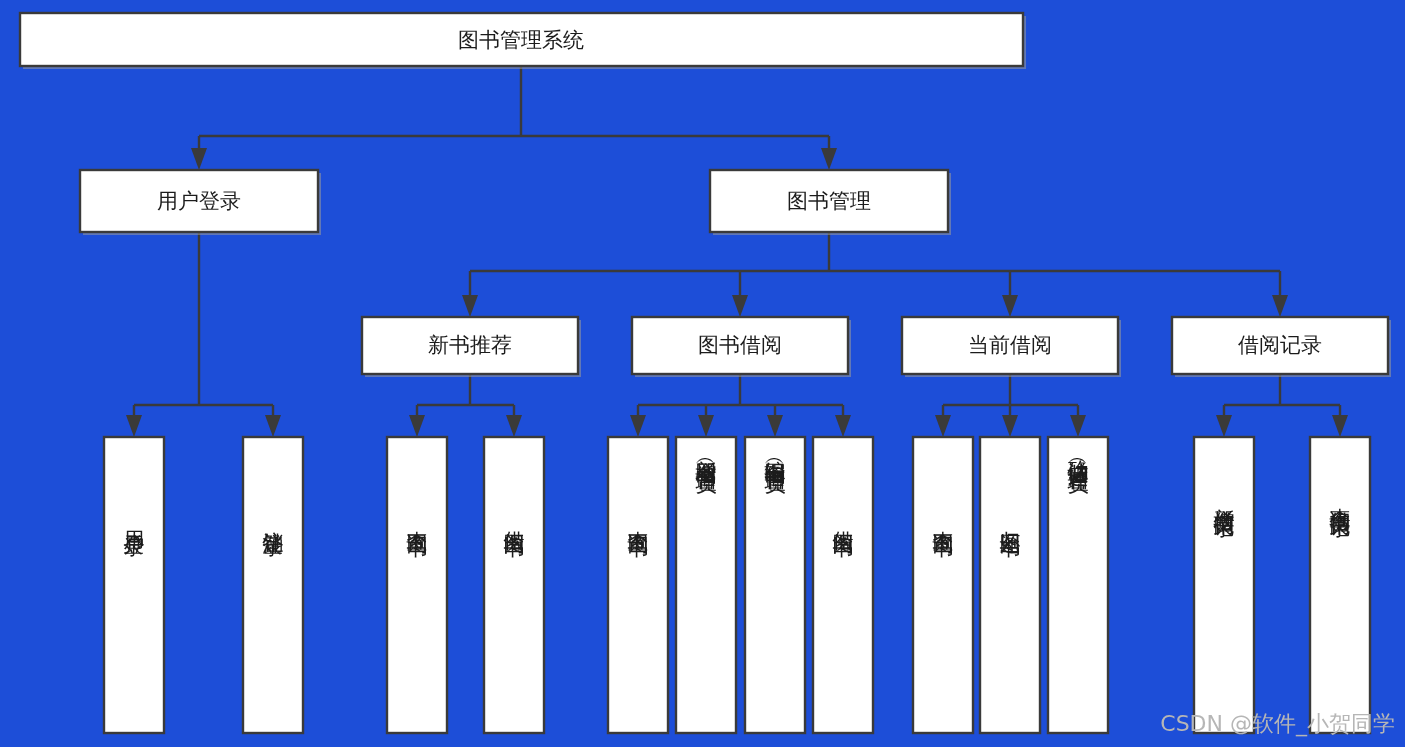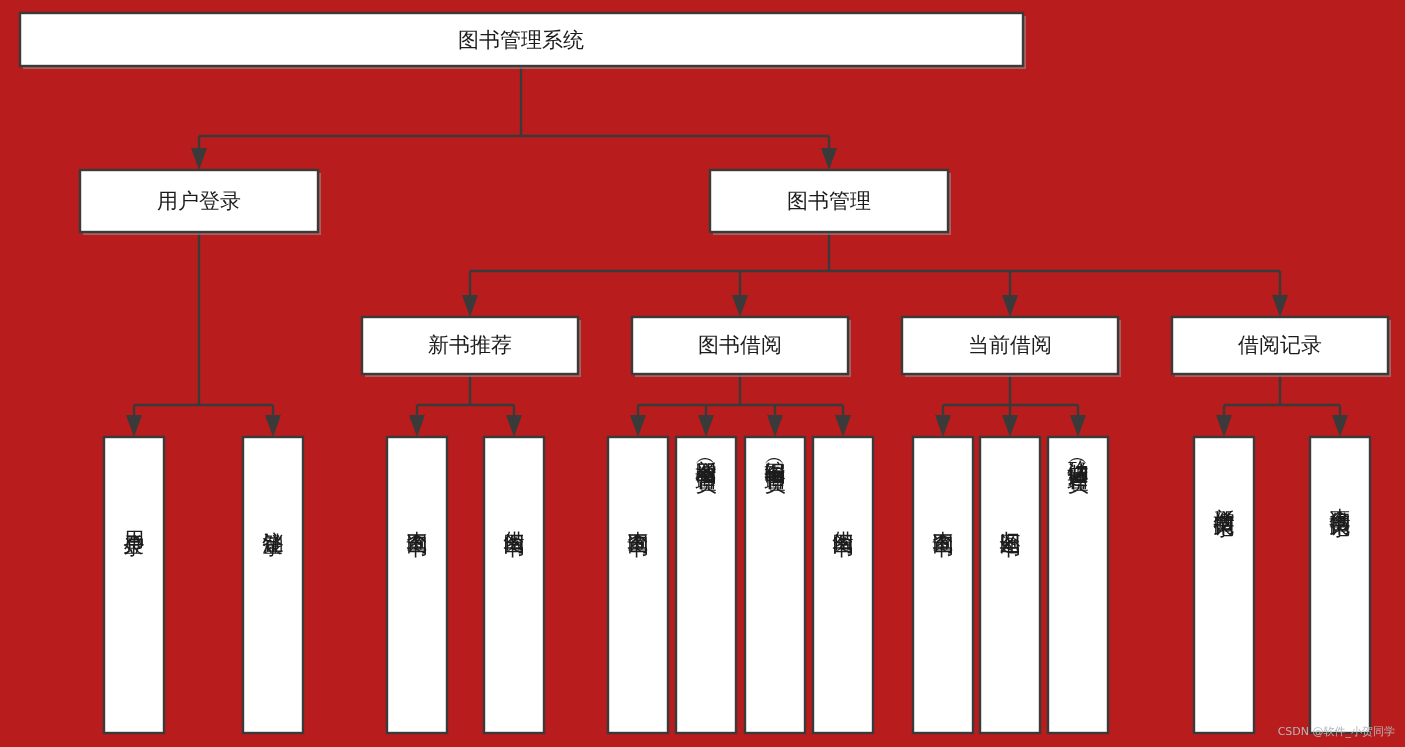--- a/index.html
+++ b/index.html
@@ -10,21 +10,21 @@
   body {
     width: 1405px;
     height: 747px;
     font-family: "DejaVu Sans", "Liberation Sans", sans-serif;
     overflow: hidden;
   }
   #diagram-root {
     position: relative;
     width: 1405px;
     height: 747px;
-    background: #b91c1c;
+    background: #1d4ed8;
   }
   svg#flow {
     position: absolute;
     left: 0;
     top: 0;
     width: 1405px;
     height: 747px;
   }
   .nodebox {
     fill: #ffffff;
@@ -57,21 +57,21 @@
     fill: #1c1c1c;
     writing-mode: vertical-rl;
     text-orientation: upright;
     letter-spacing: 2px;
   }
   .watermark {
     position: absolute;
     right: 10px;
     bottom: 8px;
     font-family: "DejaVu Sans", "Liberation Sans", sans-serif;
-    font-size: 11px;
+    font-size: 22px;
     color: #b6b6b6;
     white-space: nowrap;
     pointer-events: none;
   }
 </style>
 </head>
 <body>
 
 <div id="diagram-root">
 

